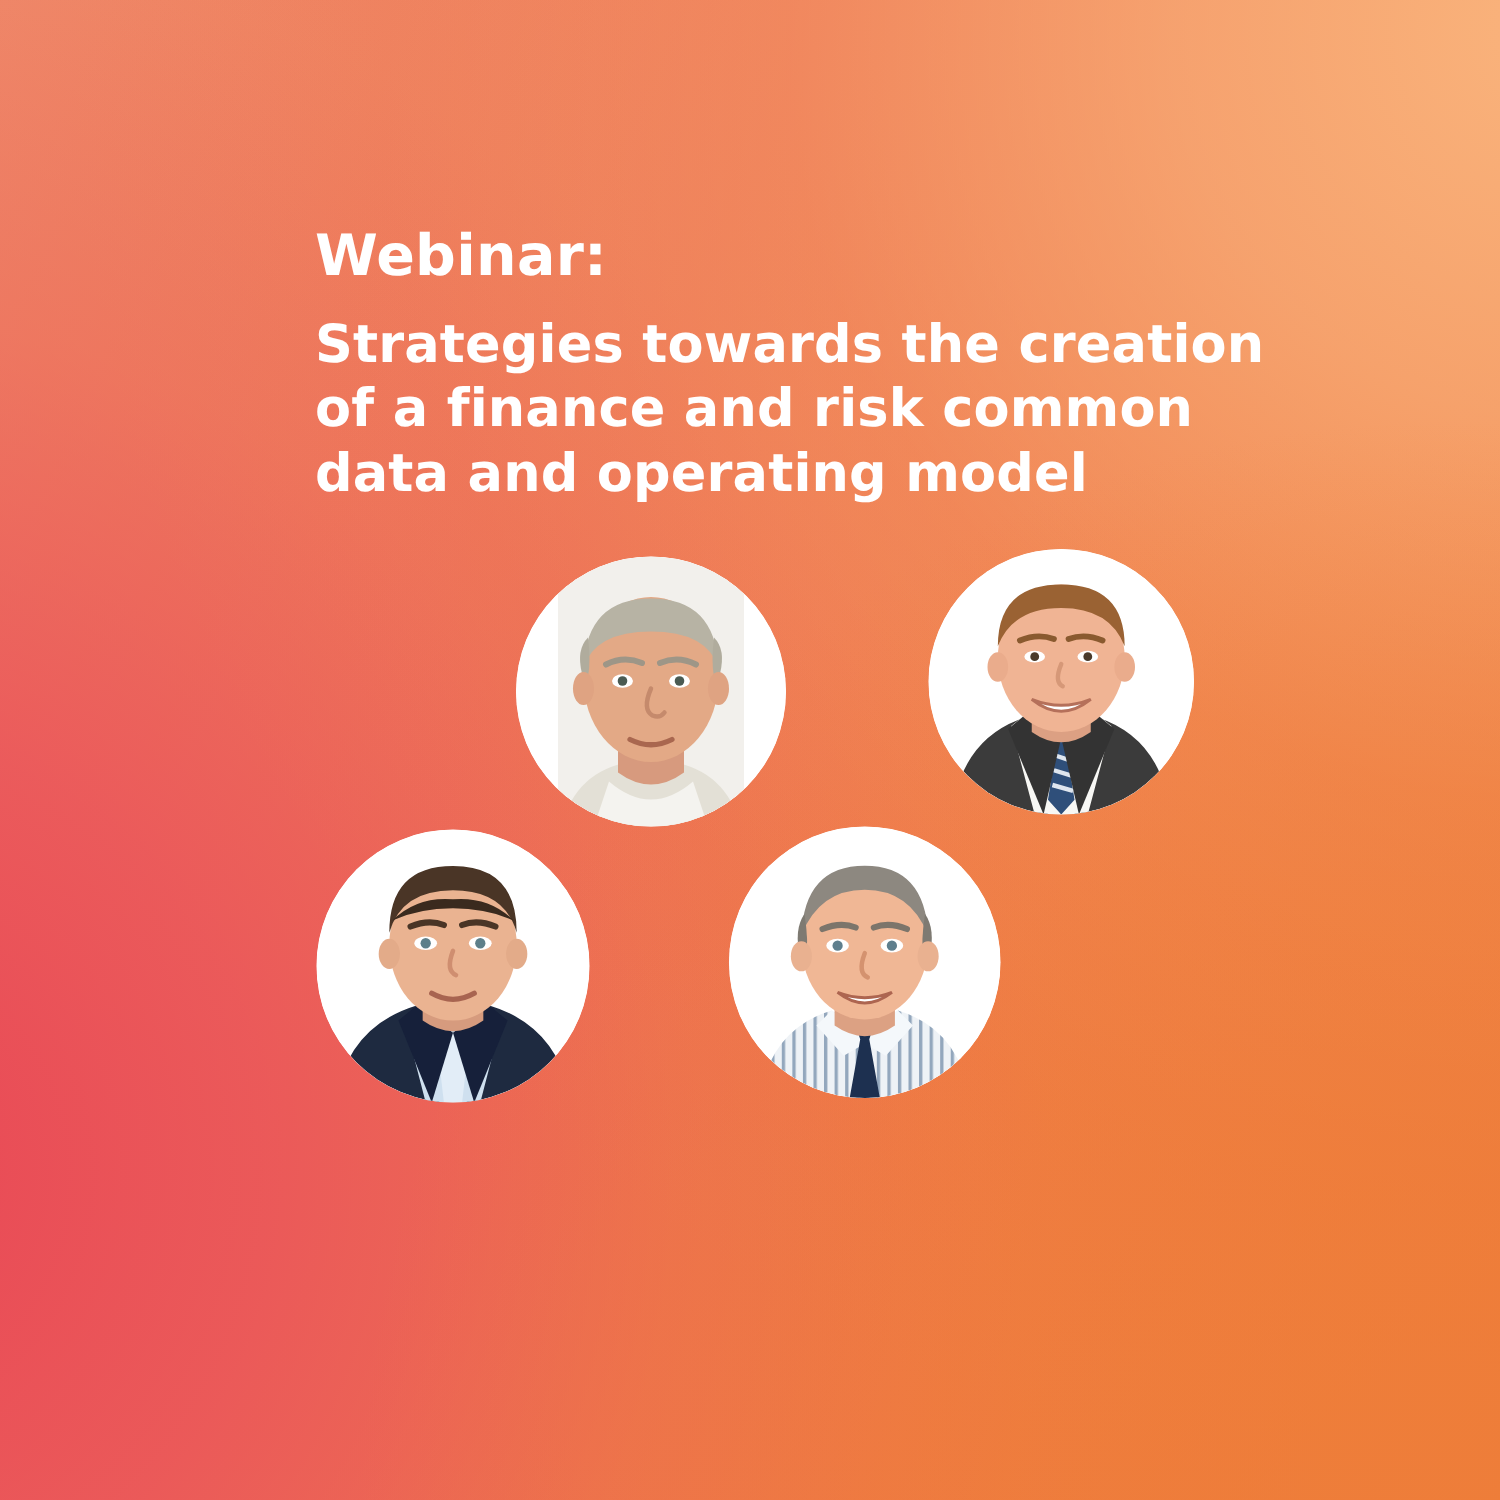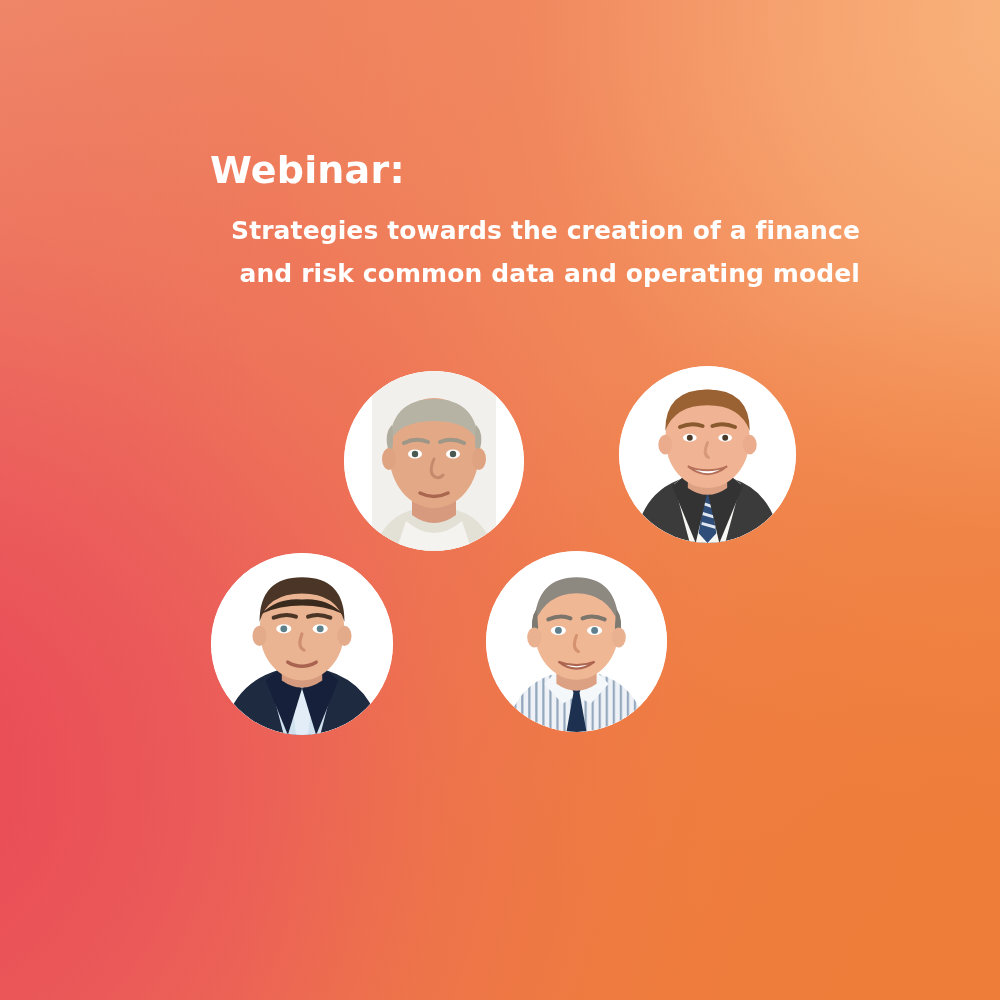--- a/index.html
+++ b/index.html
@@ -52,27 +52,26 @@
   .title-kicker {
     color: #ffffff;
     font-size: 38px;
     line-height: 46px;
     font-weight: bold;
     letter-spacing: 0.2px;
     margin: 0 0 16px 0;
   }
   .title-main {
     color: #ffffff;
-    font-size: 25px;
+    font-size: 35px;
     line-height: 43px;
     font-weight: bold;
     letter-spacing: 0.1px;
     margin: 0;
     max-width: 650px;
-    text-align: right;
   }
 
   
   .portrait {
     position: absolute;
     border-radius: 50%;
     background: #ffffff;
     overflow: hidden;
   }
   .portrait svg { display: block; width: 100%; height: 100%; }

